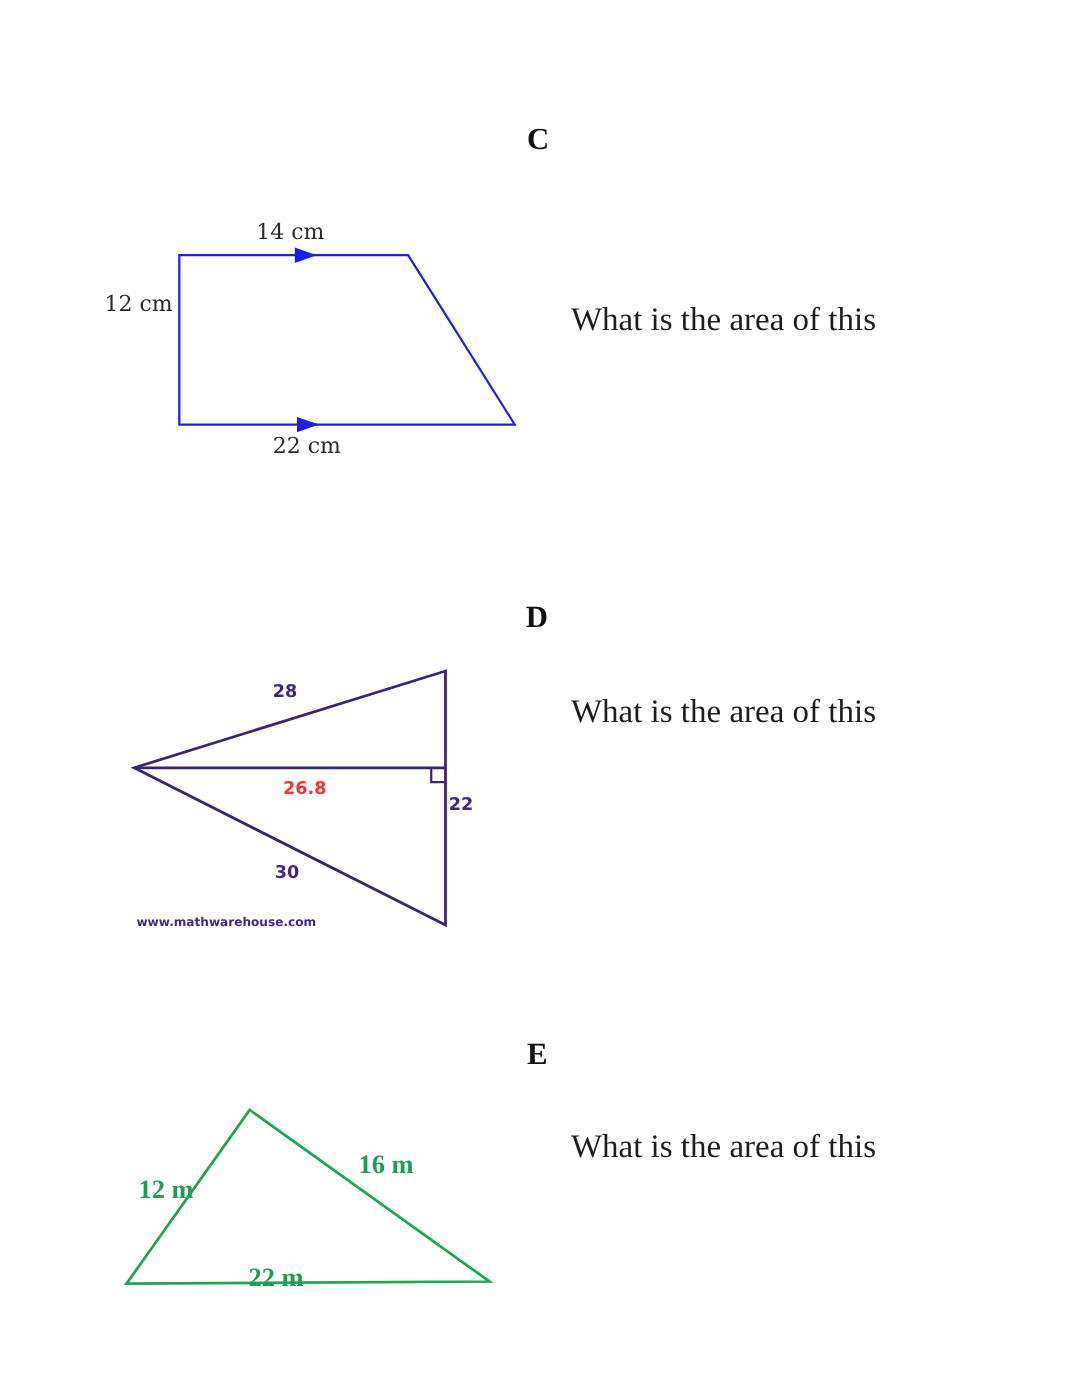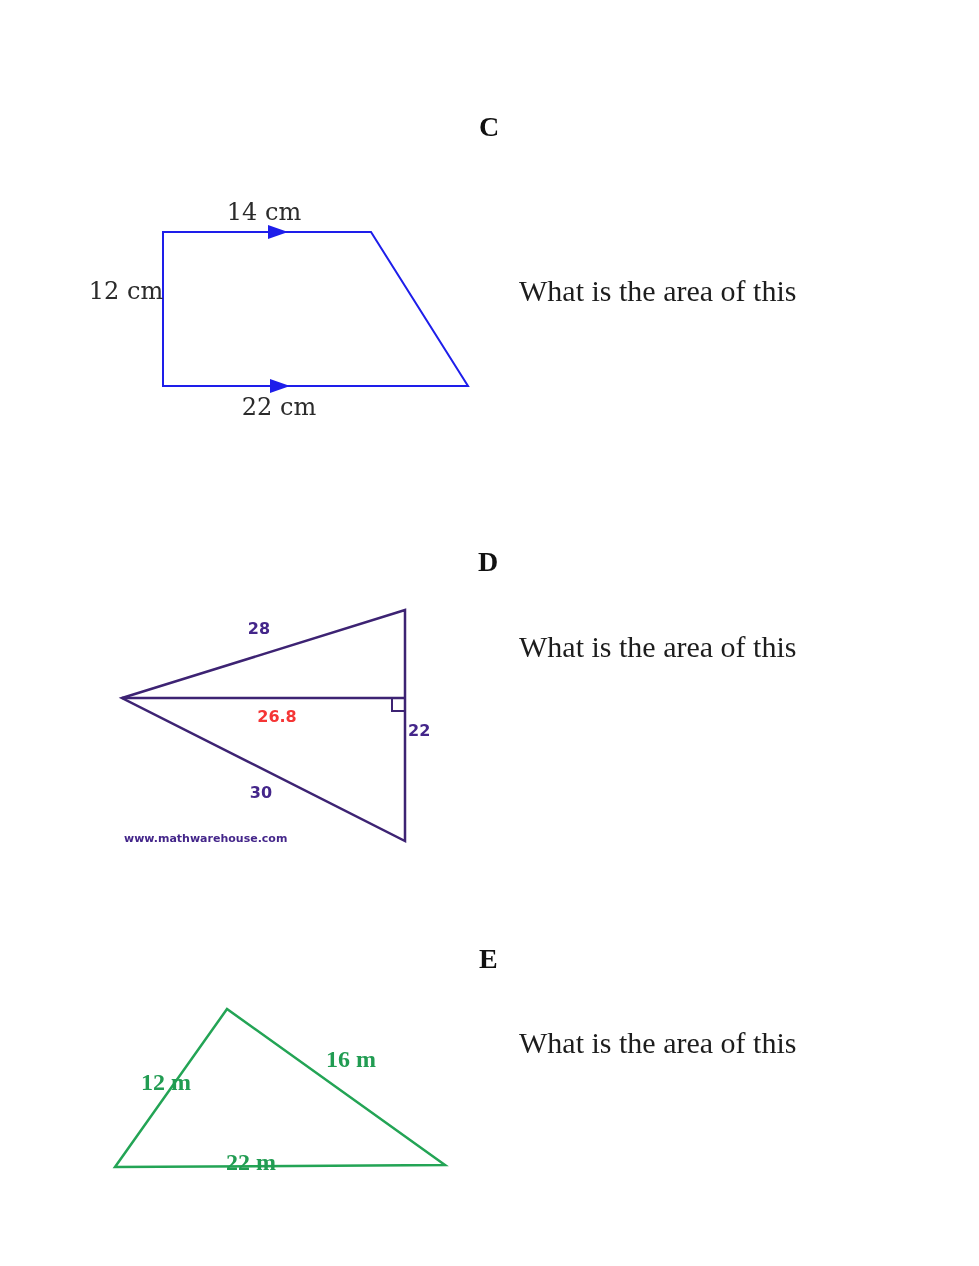--- a/index.html
+++ b/index.html
@@ -29,21 +29,21 @@
   }
 
   svg.figure { position: absolute; overflow: visible; }
   .shape-stroke { fill: none; stroke-linejoin: miter; }
 
   
   .c-line   { stroke: var(--c-blue); stroke-width: 2px; }
   .c-arrow  { fill: var(--c-blue); stroke: none; }
   .c-dim {
     font-family: "DejaVu Serif", serif;
-    font-size: 24px;
+    font-size: 20px;
     color: #2b2b2b;
     text-align: center;
     line-height: 1;
     white-space: nowrap;
   }
 
   
   .d-line { stroke: var(--d-purple); stroke-width: 2.5px; }
   .d-mark { stroke: var(--d-purple); stroke-width: 2px; }
   .d-num {
@@ -83,21 +83,21 @@
 
   <div class="abs section-letter" style="left:479px; top:113px;">C</div>
 
   <svg class="figure" style="left:85px; top:194px;" width="400" height="232" viewBox="0 0 400 232">
     <polygon class="shape-stroke c-line" points="78,38 286,38 383,192 78,192"></polygon>
     <polygon class="c-arrow" points="183,31 183,45 203,38"></polygon>
     <polygon class="c-arrow" points="185,185 185,199 205,192"></polygon>
   </svg>
 
   <div class="abs c-dim" style="left:214px; top:200px; width:100px;">14 cm</div>
-  <div class="abs c-dim" style="left:76px; top:279px; width:100px;text-align:center;">12 cm</div>
+  <div class="abs c-dim" style="left:76px; top:266px; width:100px;text-align:center;">12 cm</div>
   <div class="abs c-dim" style="left:229px; top:395px; width:100px;">22 cm</div>
 
   <div class="abs question" style="left:519px; top:271px;">
     <div>What is the area of this</div>
   </div>
 
   <div class="abs section-letter" style="left:478px; top:548px;">D</div>
 
   <svg class="figure" style="left:100px; top:590px;" width="350" height="270" viewBox="0 0 350 270">
     <polygon class="shape-stroke d-line" points="22,108 305,20 305,251"></polygon>
@@ -114,21 +114,21 @@
   <div class="abs question" style="left:519px; top:627px;">
     <div>What is the area of this</div>
   </div>
 
   <div class="abs section-letter" style="left:479px; top:945px;">E</div>
 
   <svg class="figure" style="left:90px; top:985px;" width="380" height="200" viewBox="0 0 380 200">
     <polygon class="shape-stroke e-line" points="137,24 25,182 355,180"></polygon>
   </svg>
 
-  <div class="abs e-dim" style="left:111px; top:1070px; width:80px;text-align:right;">12 m</div>
+  <div class="abs e-dim" style="left:111px; top:1070px; width:80px;">12 m</div>
   <div class="abs e-dim" style="left:311px; top:1047px; width:80px;">16 m</div>
   <div class="abs e-dim" style="left:211px; top:1104px; width:80px;margin-top:46px;">22 m</div>
 
   <div class="abs question" style="left:519px; top:1023px;">
     <div>What is the area of this</div>
   </div>
 
 </div>
 
 </body></html>

